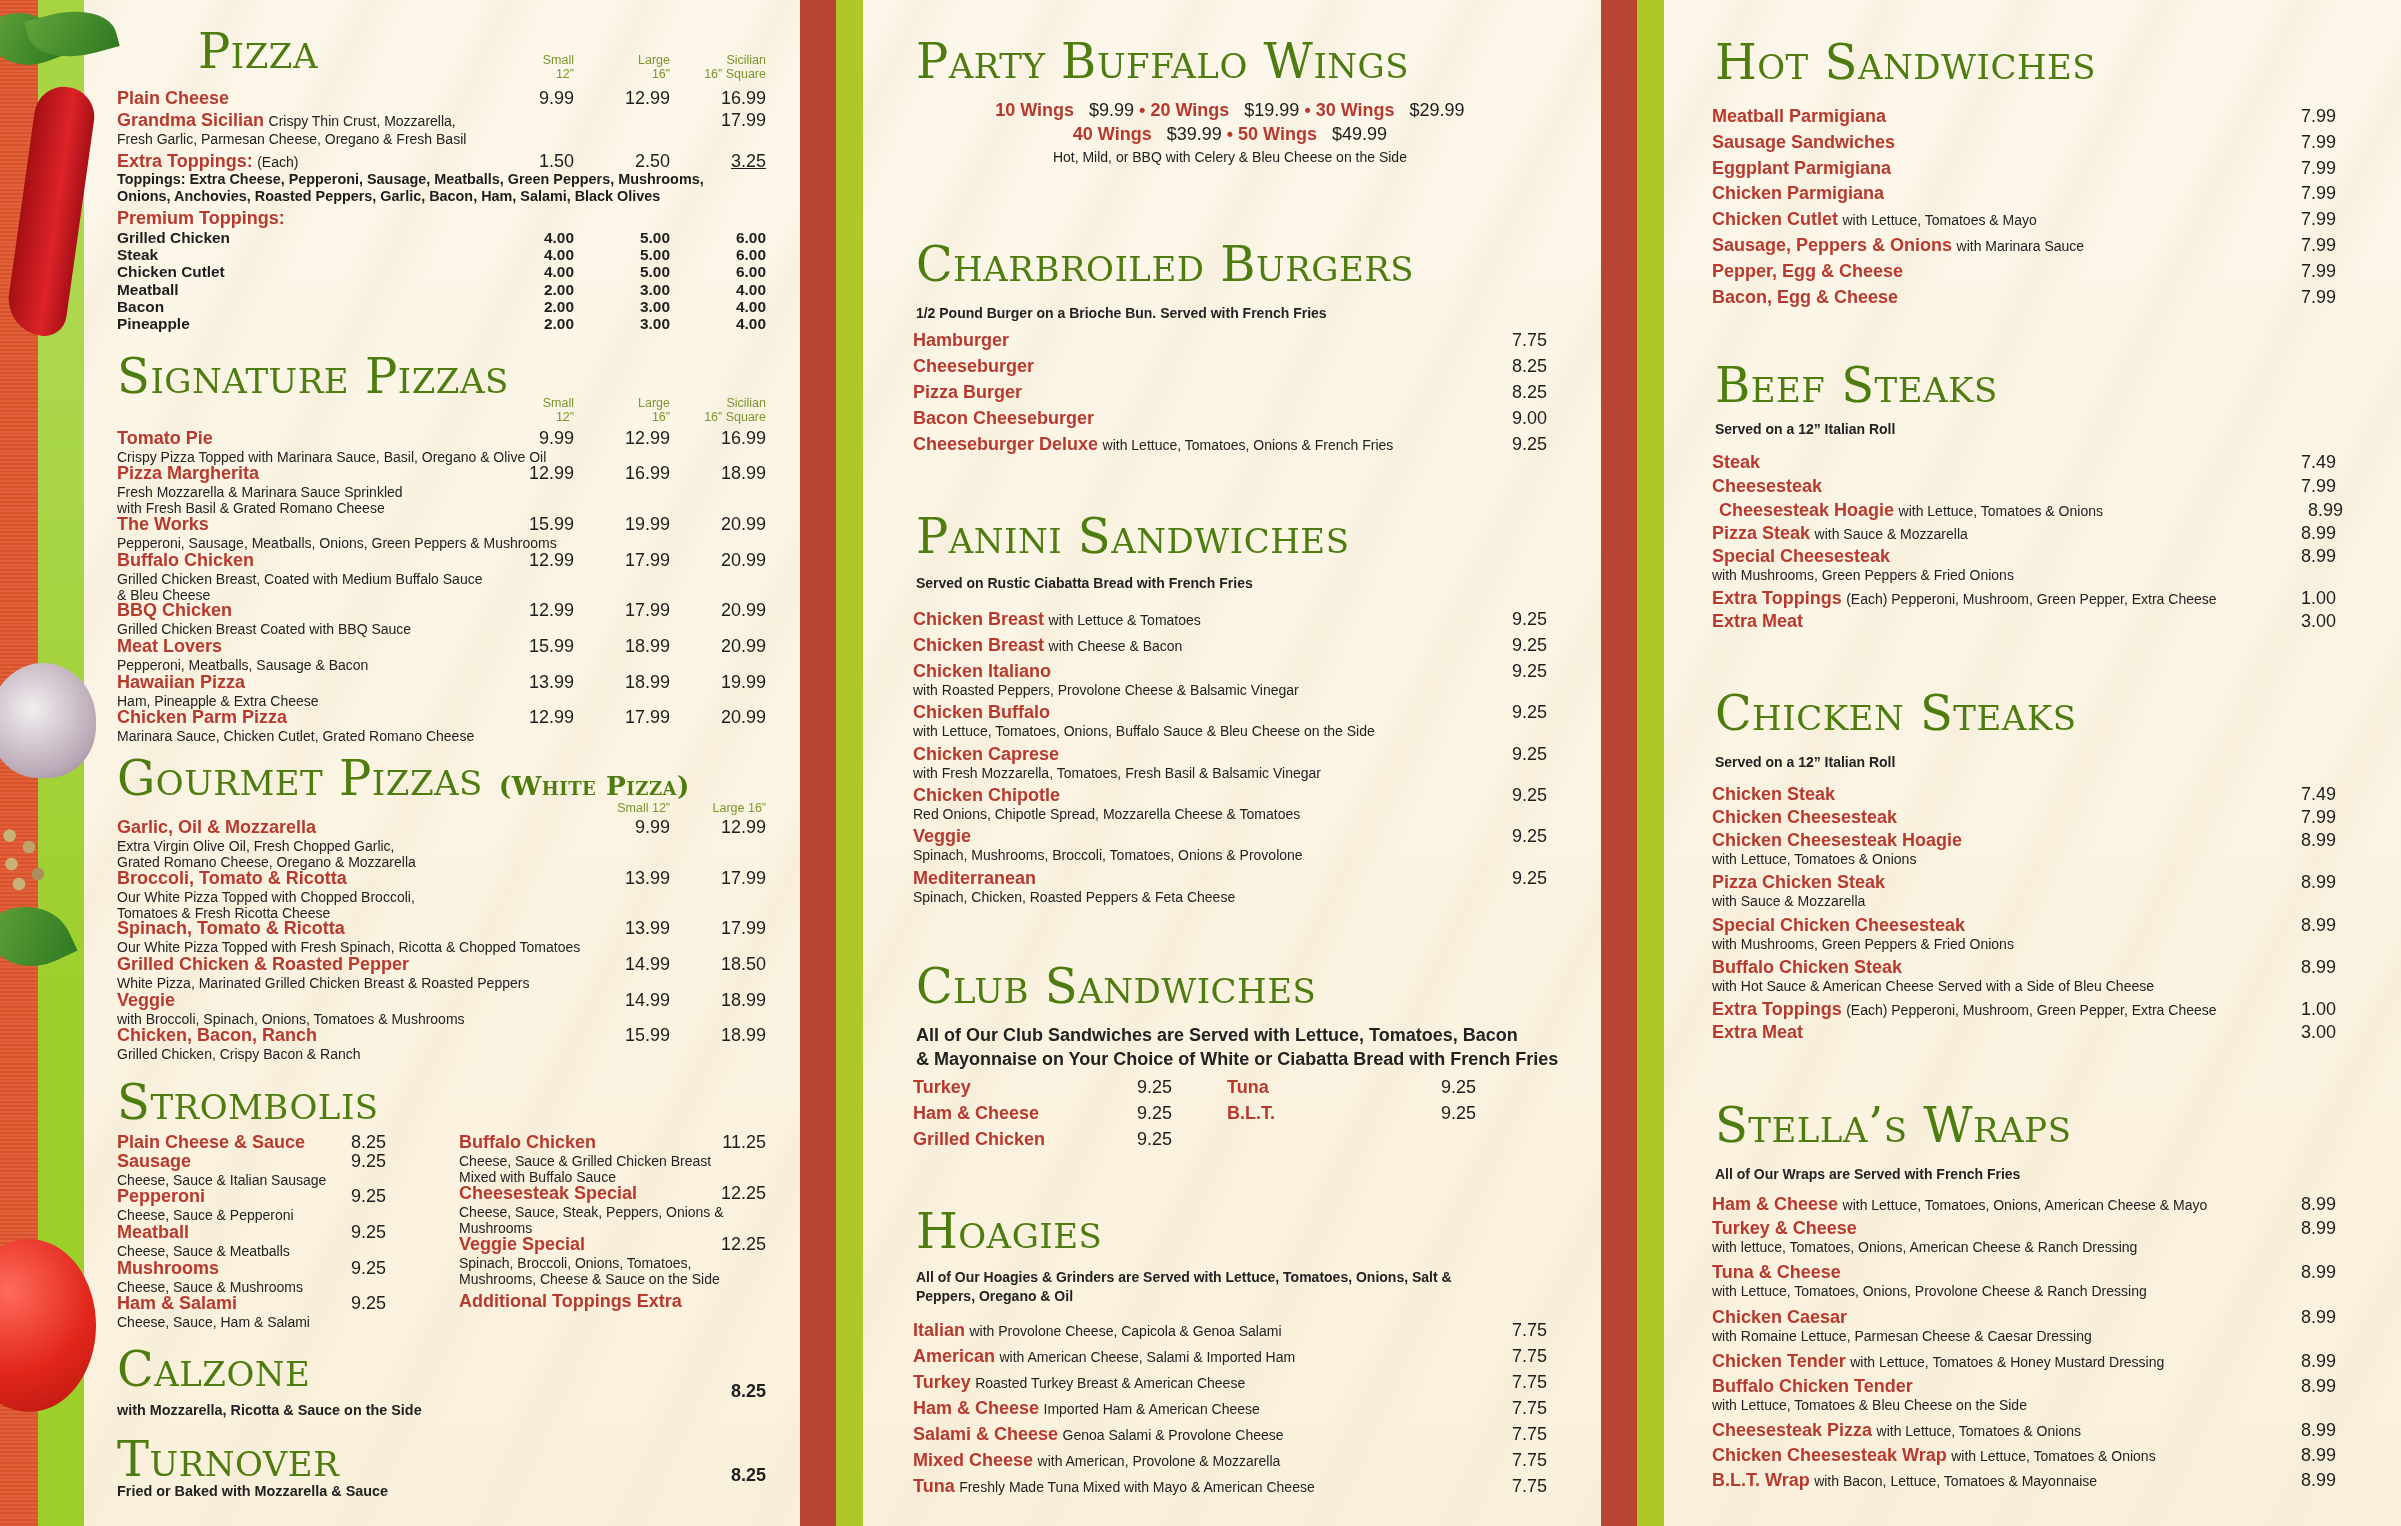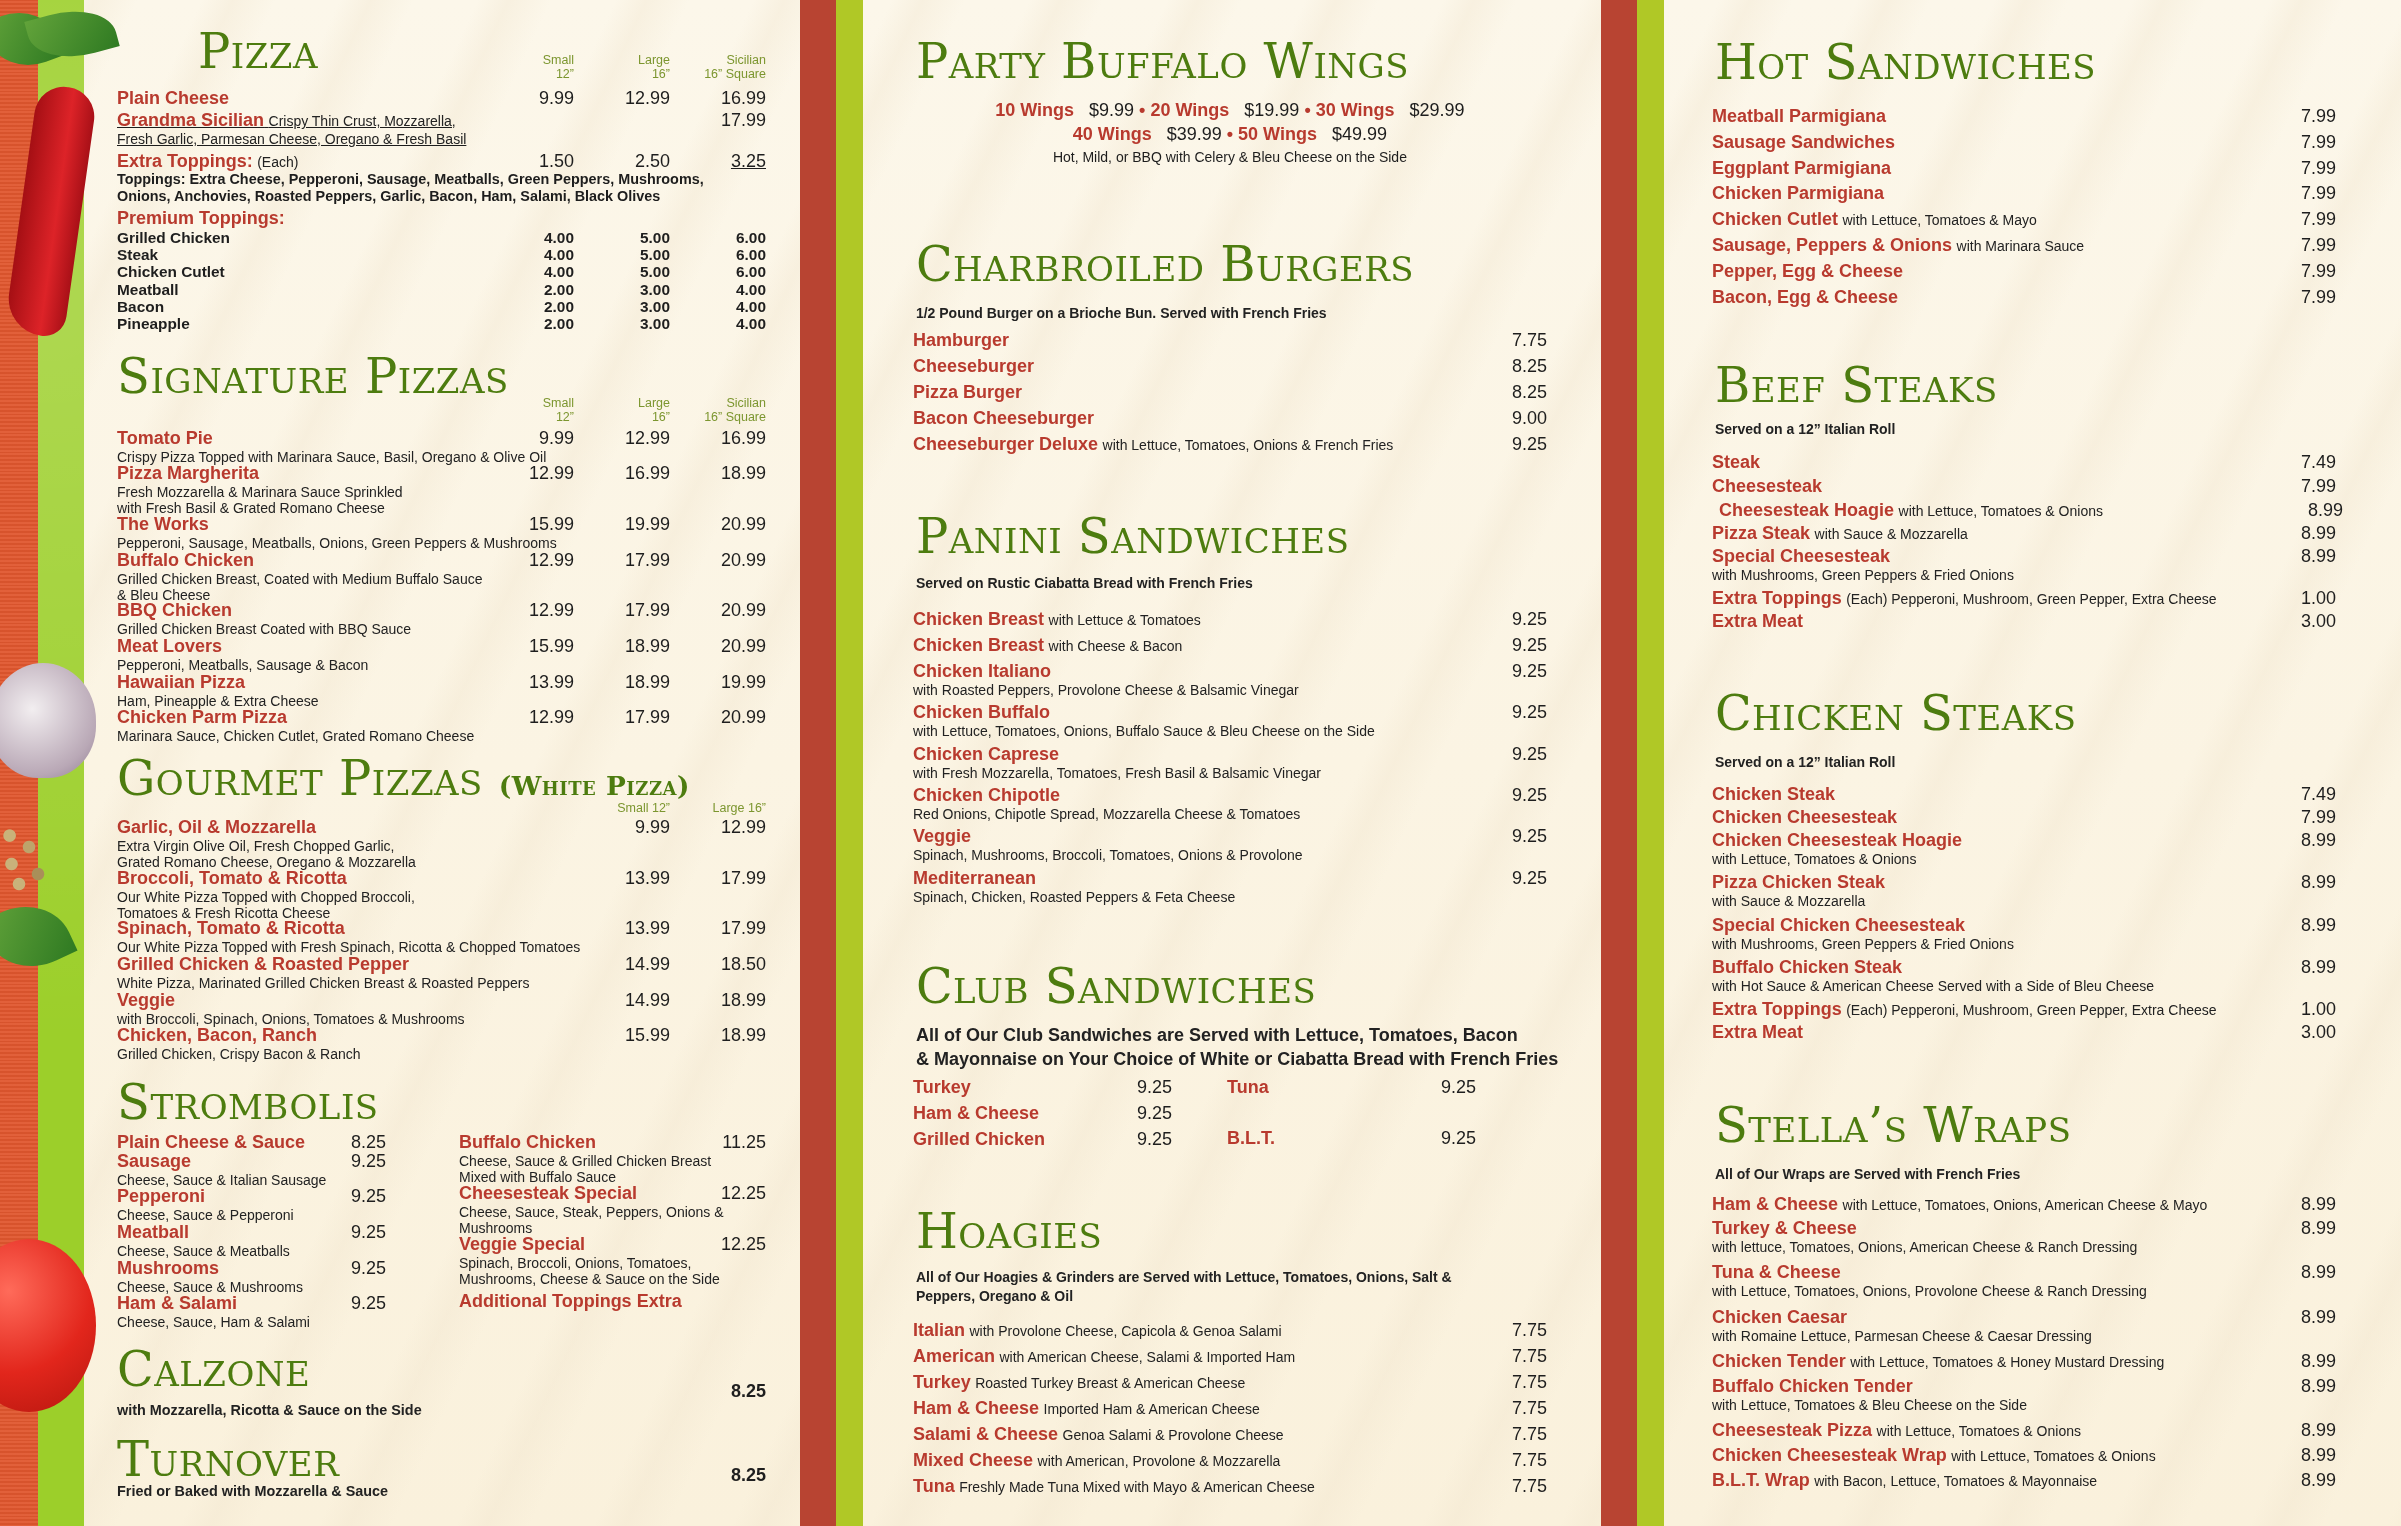--- a/index.html
+++ b/index.html
@@ -101,21 +101,21 @@
     <div class="colhdr" style="left:384px;top:53px;width:73px;"><span>Small</span><br><span>12”</span></div>
     <div class="colhdr" style="left:480px;top:53px;width:73px;"><span>Large</span><br><span>16”</span></div>
     <div class="colhdr" style="left:553px;top:53px;width:96px;"><span>Sicilian</span><br><span>16” Square</span></div>
 
     <div class="row" style="top:88px;">
       <span class="name">Plain Cheese</span>
       <span class="price" style="left:371px;">9.99</span>
       <span class="price" style="left:467px;">12.99</span>
       <span class="price" style="left:563px;">16.99</span>
     </div>
-    <div class="row" style="top:110px;text-decoration:underline;">
+    <div class="row" style="top:110px;">
       <span class="name">Grandma Sicilian</span>
       <span class="desc">Crispy Thin Crust, Mozzarella,</span>
       <span class="desc-block">Fresh Garlic, Parmesan Cheese, Oregano &amp; Fresh Basil</span>
       <span class="price" style="left:563px;">17.99</span>
     </div>
     <div class="row" style="top:151px;">
       <span class="name">Extra Toppings:</span>
       <span class="desc">(Each)</span>
       <span class="price" style="left:371px;">1.50</span>
       <span class="price" style="left:467px;">2.50</span>
@@ -240,21 +240,21 @@
   <section>
     <div class="sec-title" style="left:2.9px;top:962px;font-size:48px;">Club Sandwiches</div>
     <div class="note" style="left:2.9px;top:1023px;font-size:18px;">
         <div>All of Our Club Sandwiches are Served with Lettuce, Tomatoes, Bacon</div>
         <div>&amp; Mayonnaise on Your Choice of White or Ciabatta Bread with French Fries</div>
       </div>
     <div class="row" style="top:1077px;width:288px;"><span class="name">Turkey</span><span class="price" style="left:173px;">9.25</span></div>
     <div class="row" style="top:1103px;width:288px;"><span class="name">Ham &amp; Cheese</span><span class="price" style="left:173px;">9.25</span></div>
     <div class="row" style="top:1129px;width:288px;"><span class="name">Grilled Chicken</span><span class="price" style="left:173px;">9.25</span></div>
     <div class="row" style="top:1077px;left:314px;width:288px;"><span class="name">Tuna</span><span class="price" style="left:163px;">9.25</span></div>
-    <div class="row" style="top:1103px;left:314px;width:288px;margin-top:25px;"><span class="name">B.L.T.</span><span class="price" style="left:163px;">9.25</span></div>
+    <div class="row" style="top:1103px;left:314px;width:288px;"><span class="name">B.L.T.</span><span class="price" style="left:163px;">9.25</span></div>
   </section>
 
   <section>
     <div class="sec-title" style="left:2.9px;top:1207px;font-size:48px;">Hoagies</div>
     <div class="note" style="left:2.9px;top:1268px;font-size:14px;">
         <div>All of Our Hoagies &amp; Grinders are Served with Lettuce, Tomatoes, Onions, Salt &amp;</div>
         <div>Peppers, Oregano &amp; Oil</div>
       </div>
     <div class="row" style="top:1320px;"><span class="name">Italian</span> <span class="desc">with Provolone Cheese, Capicola &amp; Genoa Salami</span><span class="price" style="left:548px;">7.75</span></div>
     <div class="row" style="top:1346px;"><span class="name">American</span> <span class="desc">with American Cheese, Salami &amp; Imported Ham</span><span class="price" style="left:548px;">7.75</span></div>

